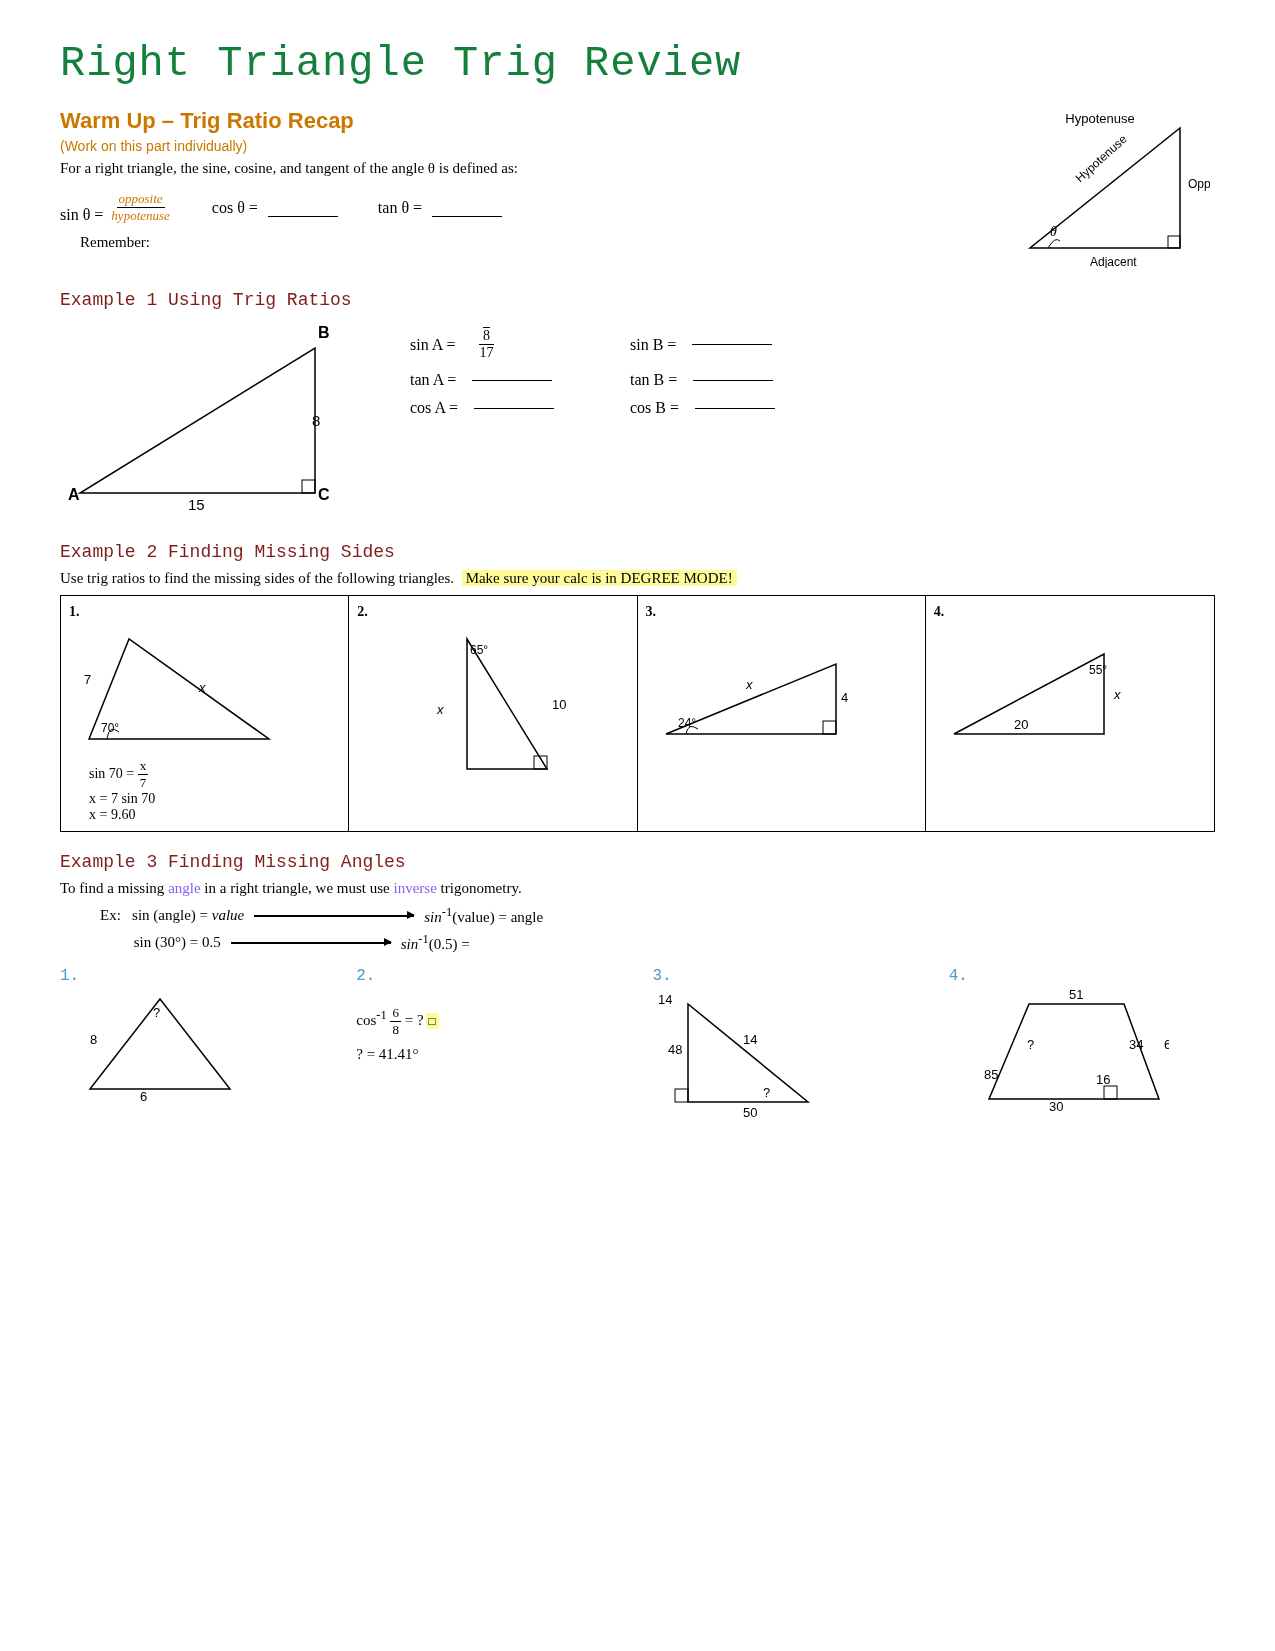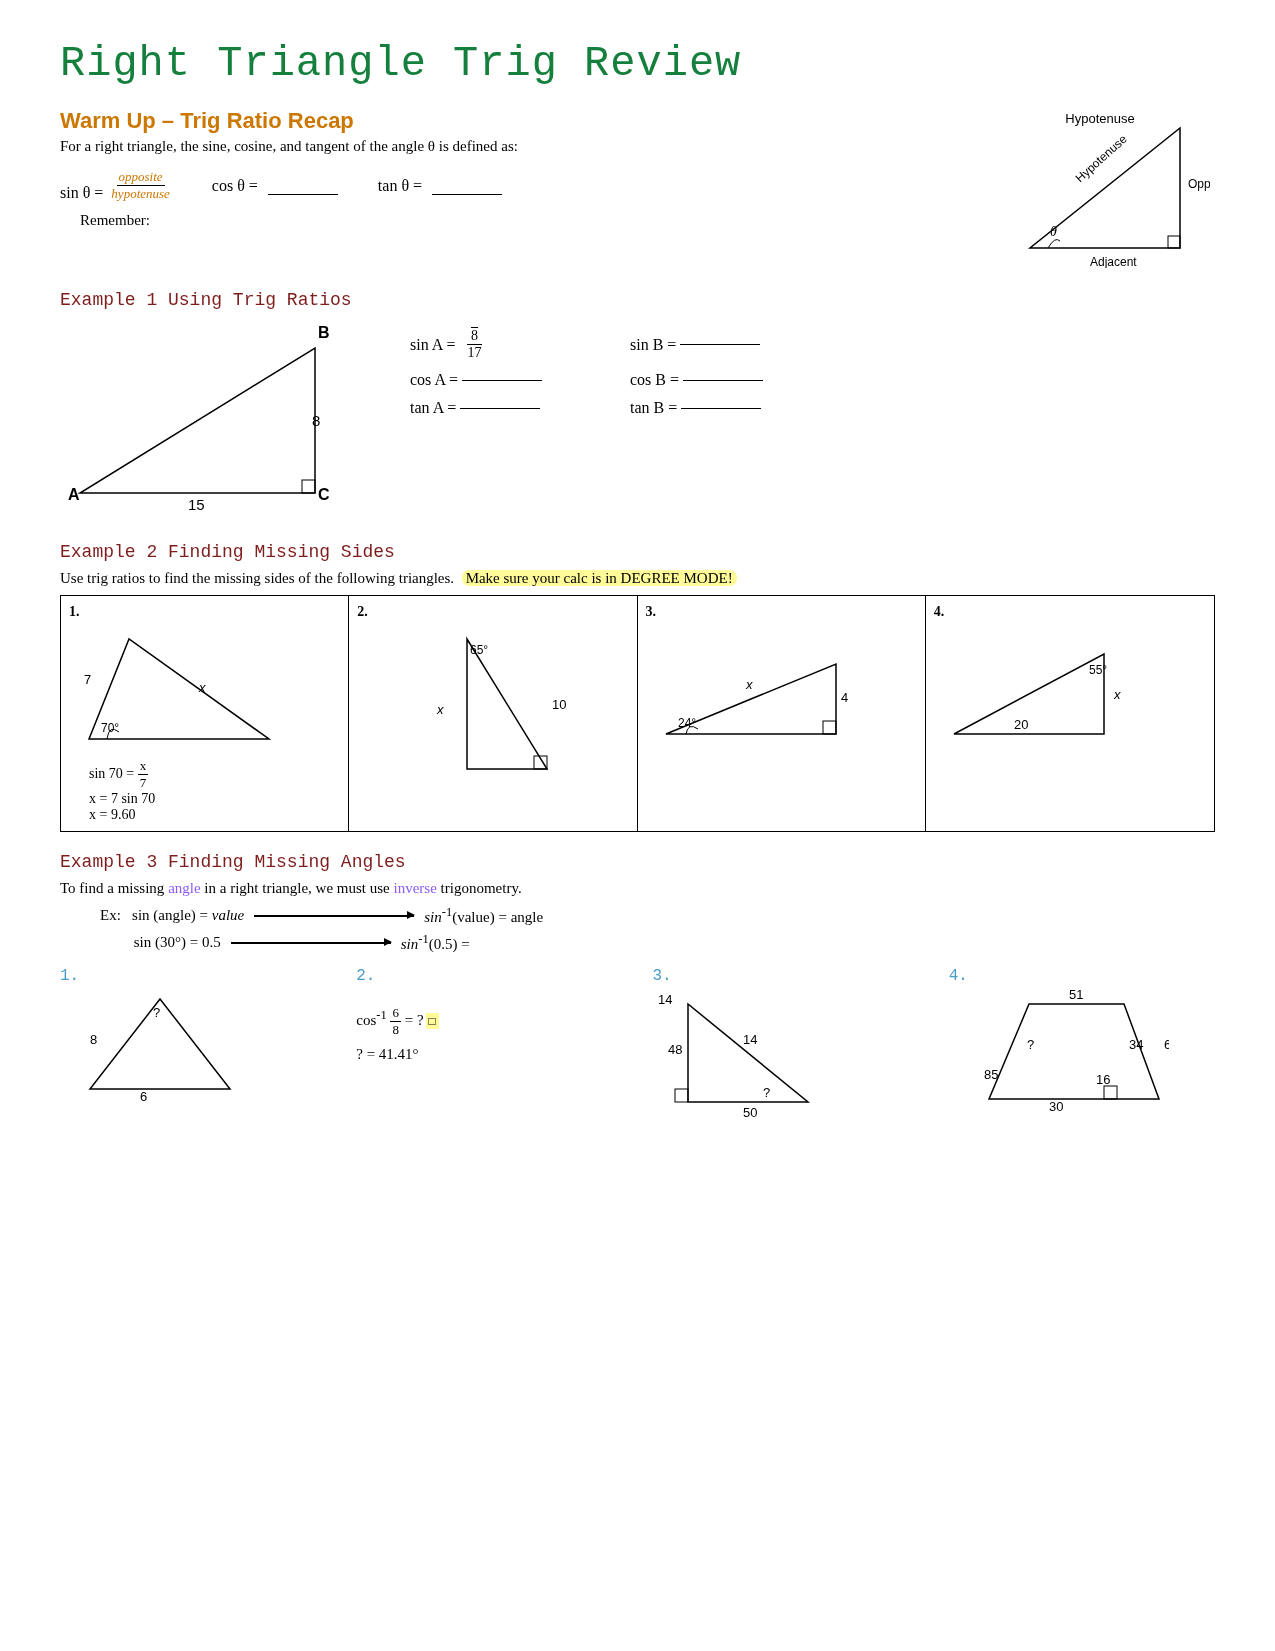--- a/index.html
+++ b/index.html
@@ -113,21 +113,21 @@
     }
     .trig-row {
       display: flex;
       gap: 40px;
       font-size: 16px;
       align-items: center;
     }
     .trig-entry {
       display: flex;
       align-items: center;
-      gap: 4px;
+      gap: 16px;
       min-width: 180px;
     }
     .blank-answer {
       display: inline-block;
       border-bottom: 1.5px solid #000;
       width: 80px;
       vertical-align: bottom;
     }
     
     .example2-grid {
@@ -182,20 +182,21 @@
   </style>
 </head>
 <body>
 
 <h1 class="main-title">Right Triangle Trig Review</h1>
 
 <div>
   <div class="warm-up-section">
     <div class="warm-up-left">
       <div class="section-title">Warm Up – Trig Ratio Recap</div>
+      <div class="subtitle">(Work on this part individually)</div>
       <div style="font-size:15px; margin-bottom:6px;">For a right triangle, the sine, cosine, and tangent of the angle θ is defined as:</div>
       <div class="trig-formulas">
         <div class="trig-formula">
           <span>sin θ =</span>
           <span class="fraction">
             <span class="numerator">opposite</span>
             <span class="denominator">hypotenuse</span>
           </span>
         </div>
         <div class="trig-formula">
@@ -261,44 +262,44 @@
           <span style="padding:0 4px;">17</span>
         </span>
       </div>
       <div class="trig-entry">
         <span>sin B = </span>
         <span class="blank-answer"></span>
       </div>
     </div>
     <div class="trig-row">
       <div class="trig-entry">
+        <span>tan A = </span>
+        <span class="blank-answer"></span>
+      </div>
+      <div class="trig-entry">
+        <span>tan B = </span>
+        <span class="blank-answer"></span>
+      </div>
+    </div>
+    <div class="trig-row">
+      <div class="trig-entry">
         <span>cos A = </span>
         <span class="blank-answer"></span>
       </div>
       <div class="trig-entry">
         <span>cos B = </span>
         <span class="blank-answer"></span>
       </div>
     </div>
-    <div class="trig-row">
-      <div class="trig-entry">
-        <span>tan A = </span>
-        <span class="blank-answer"></span>
-      </div>
-      <div class="trig-entry">
-        <span>tan B = </span>
-        <span class="blank-answer"></span>
-      </div>
-    </div>
   </div>
 </div>
 
 <div class="example-title">Example 2 Finding Missing Sides</div>
 <div style="margin-bottom:8px; font-size:15px;">
-  <span>Use trig ratios to find the missing sides of the following triangles.</span>&nbsp;&nbsp;<span style="background:#fffb99; padding:0 4px;border-radius:7px;">Make sure your calc is in DEGREE MODE!</span>
+  <span>Use trig ratios to find the missing sides of the following triangles.</span>&nbsp;&nbsp;<span style="background:#fffb99; padding:0 4px;">Make sure your calc is in DEGREE MODE!</span>
 </div>
 
 <div class="example2-grid">
 
   <div class="ex2-cell">
     <div class="cell-num">1.</div>
     <svg width="220" height="130">
 
       <polygon points="20,115 200,115 60,15" fill="none" stroke="#000" stroke-width="1.5"></polygon>
 

